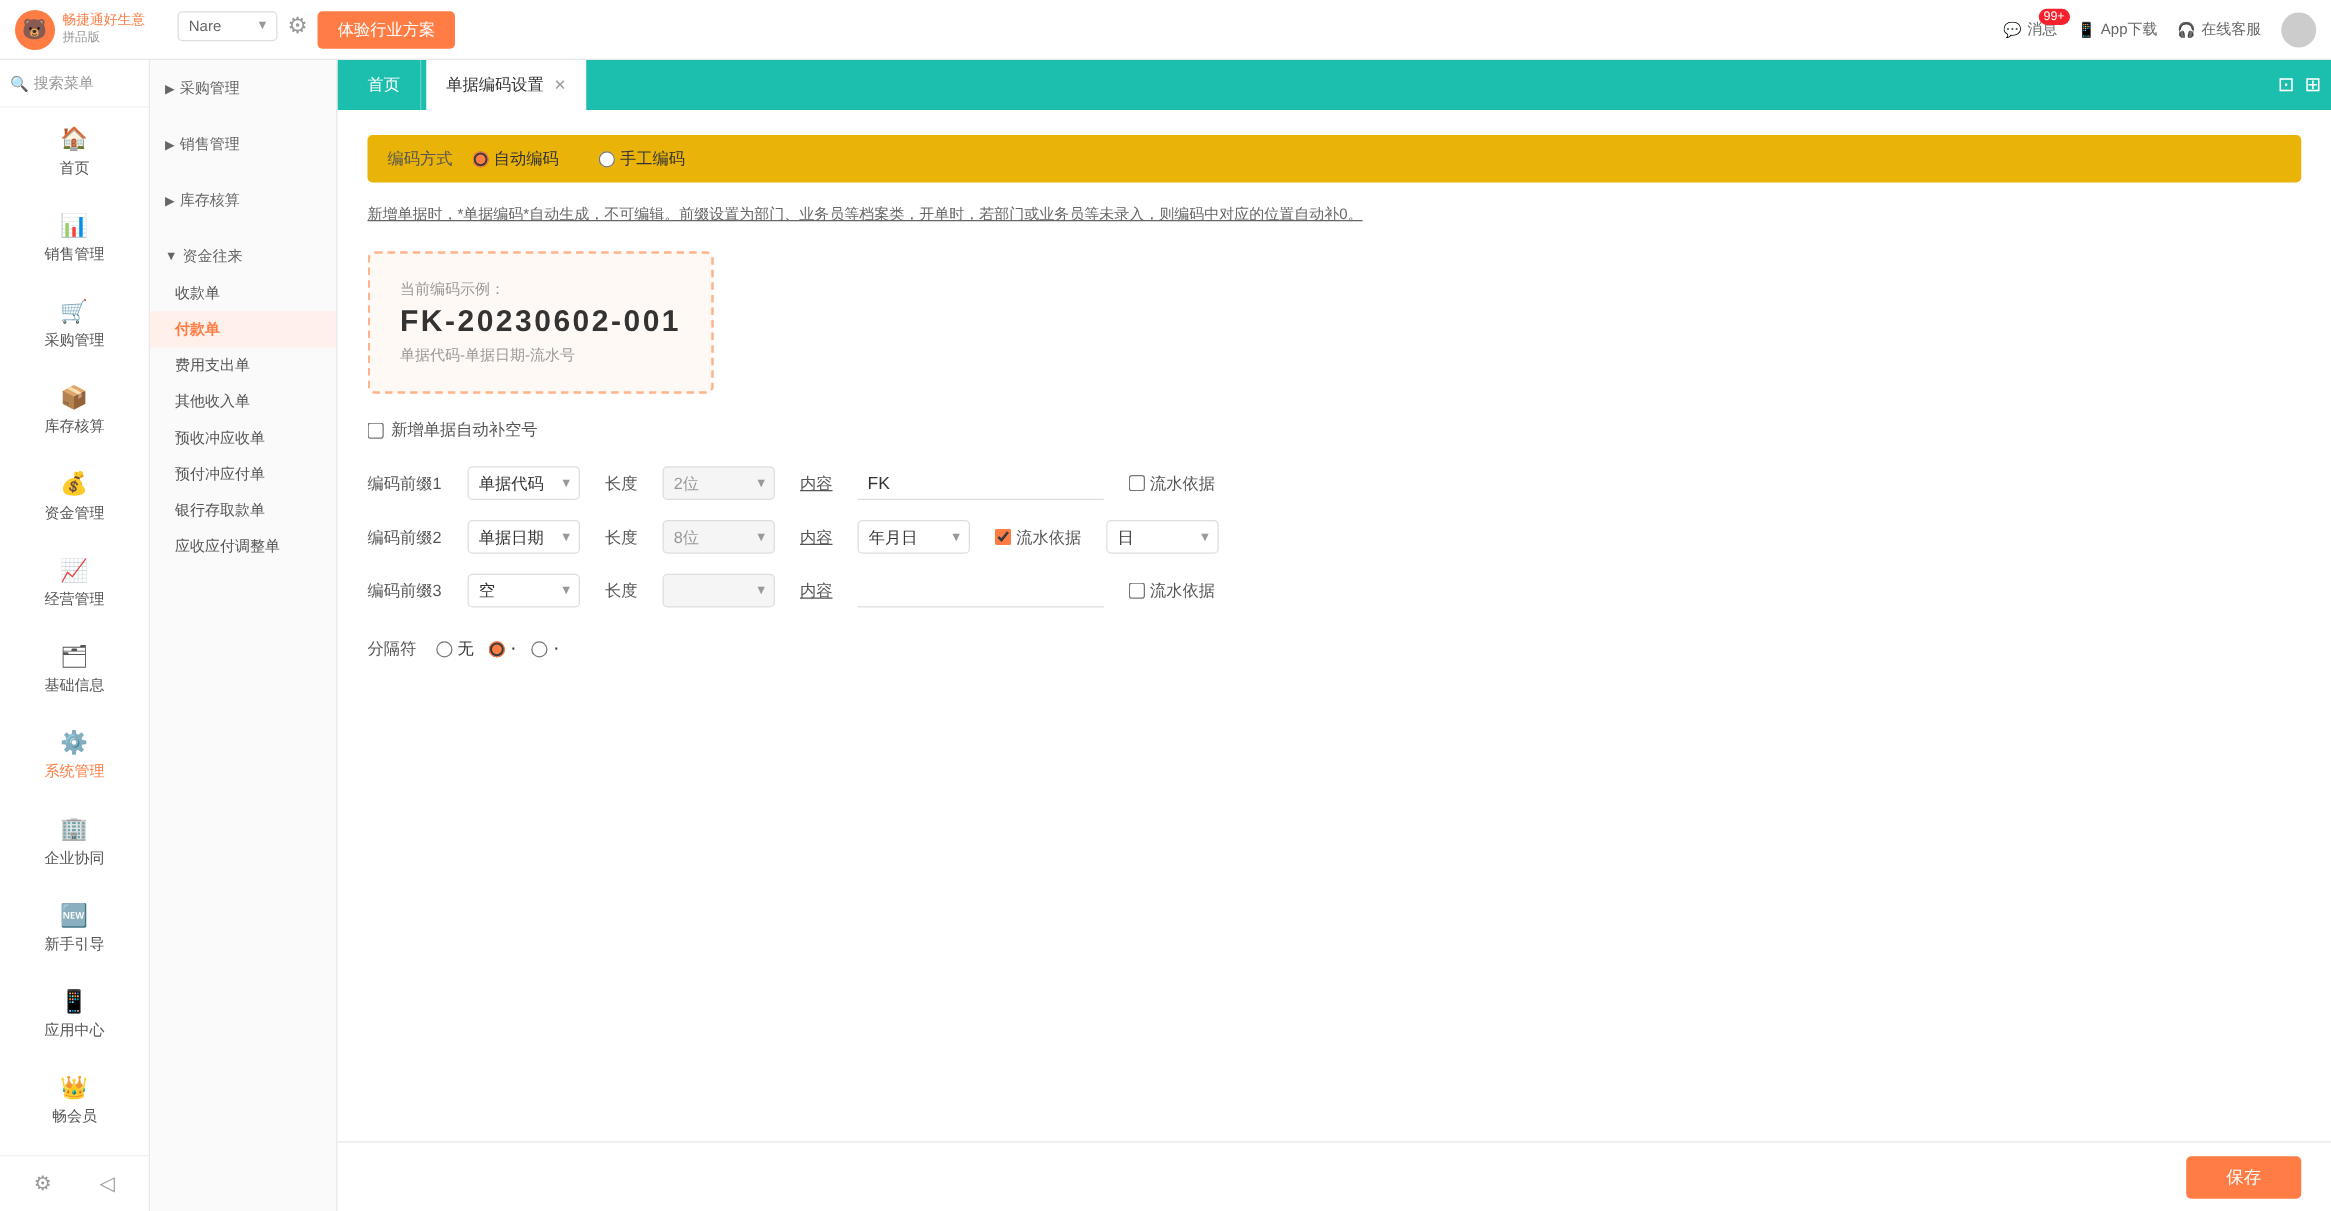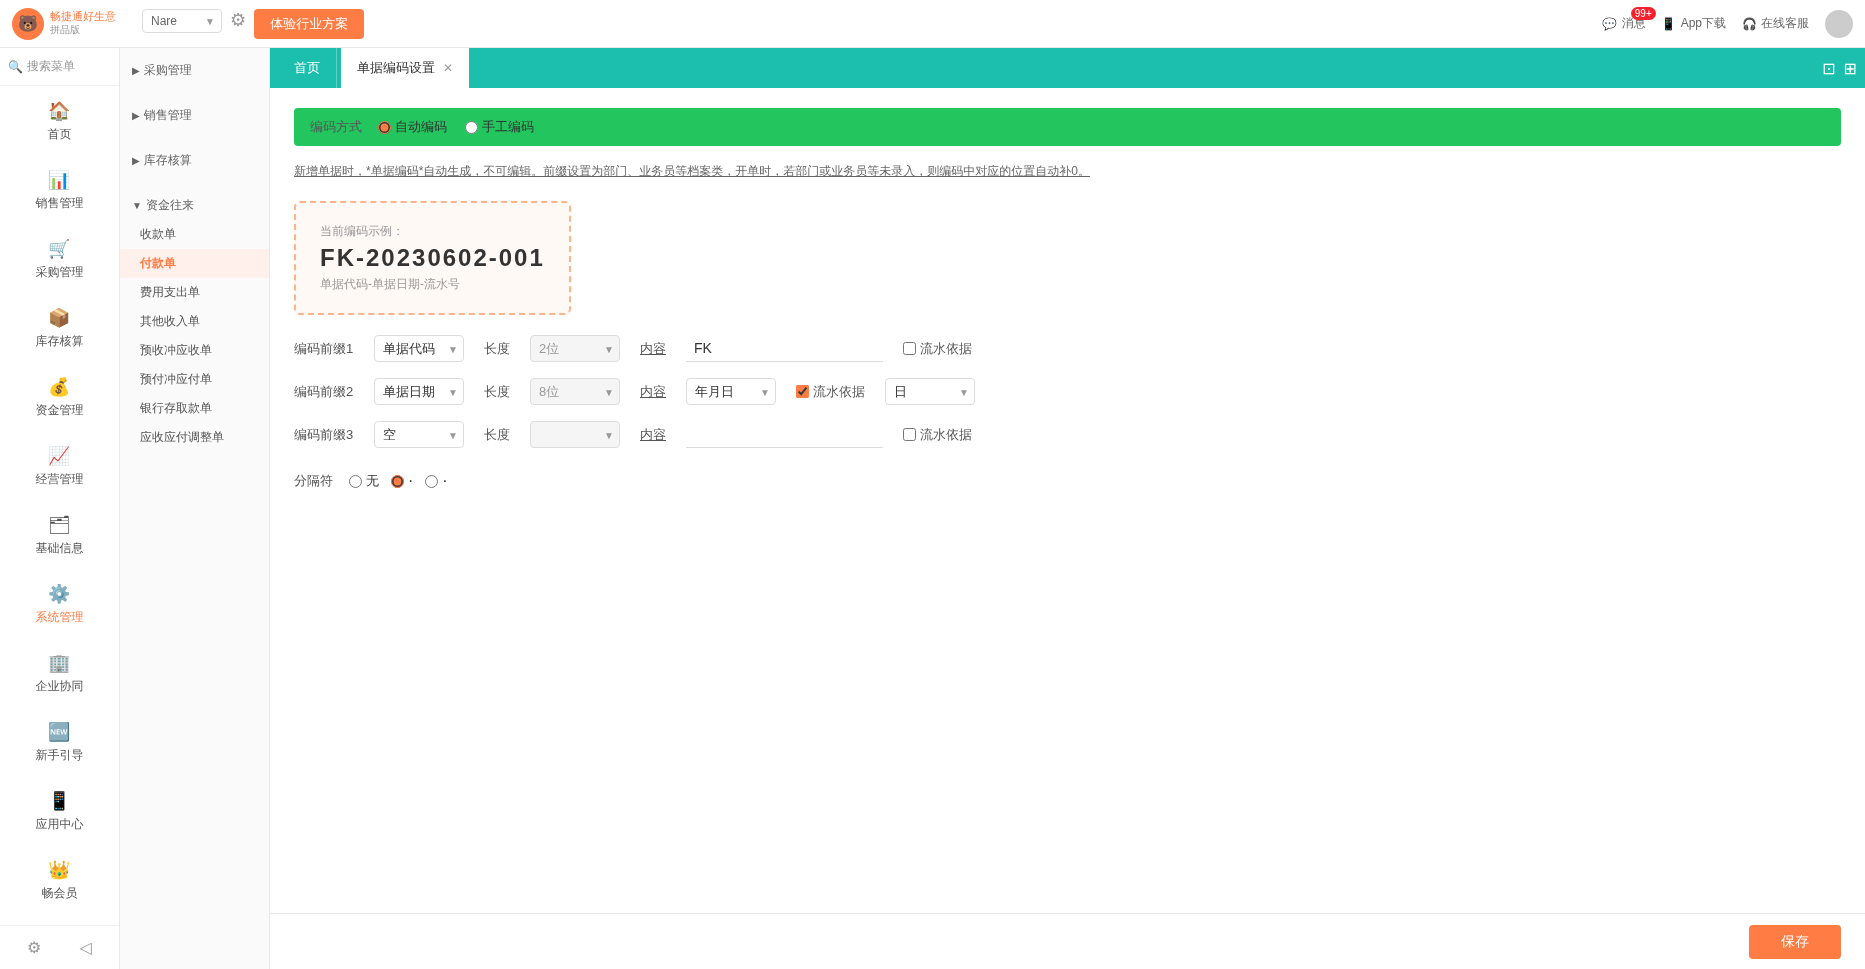--- a/index.html
+++ b/index.html
@@ -245,30 +245,30 @@
     }
     .page-title {
       font-size: 16px;
       font-weight: bold;
       color: #333;
       margin-bottom: 20px;
     }
 
     
     .encoding-method {
-      background: #22c55e;
+      background: #eab308;
       padding: 10px 16px;
       border-radius: 4px;
       display: flex;
       align-items: flex-end;
       gap: 16px;
       margin-bottom: 16px;
     }
     .encoding-label { font-size: 13px; color: #555; }
-    .radio-group { display: flex; align-items: center; gap: 18px; }
+    .radio-group { display: flex; align-items: center; gap: 32px; }
     .radio-item { display: flex; align-items: center; gap: 4px; cursor: pointer; font-size: 13px; }
     input[type=radio] { accent-color: #ff7d45; }
     input[type=checkbox] { accent-color: #ff7d45; }
 
     
     .tip-text {
       font-size: 12px;
       color: #666;
       margin-bottom: 20px;
       line-height: 1.6;
@@ -563,20 +563,24 @@
       </div>
 
       
       <div class="code-preview">
         <div class="code-preview-title">当前编码示例：</div>
         <div class="code-preview-value">FK-20230602-001</div>
         <div class="code-preview-desc">单据代码-单据日期-流水号</div>
       </div>
 
       
+      <div class="checkbox-row">
+        <input type="checkbox" style="">
+        <span>新增单据自动补空号</span>
+      </div>
 
       
       <div class="form-row">
         <span class="form-label">编码前缀1</span>
         <div class="select-wrapper">
           <select class="form-select">
             <option>单据代码</option>
           </select>
         </div>
         <span class="length-label">长度</span>

